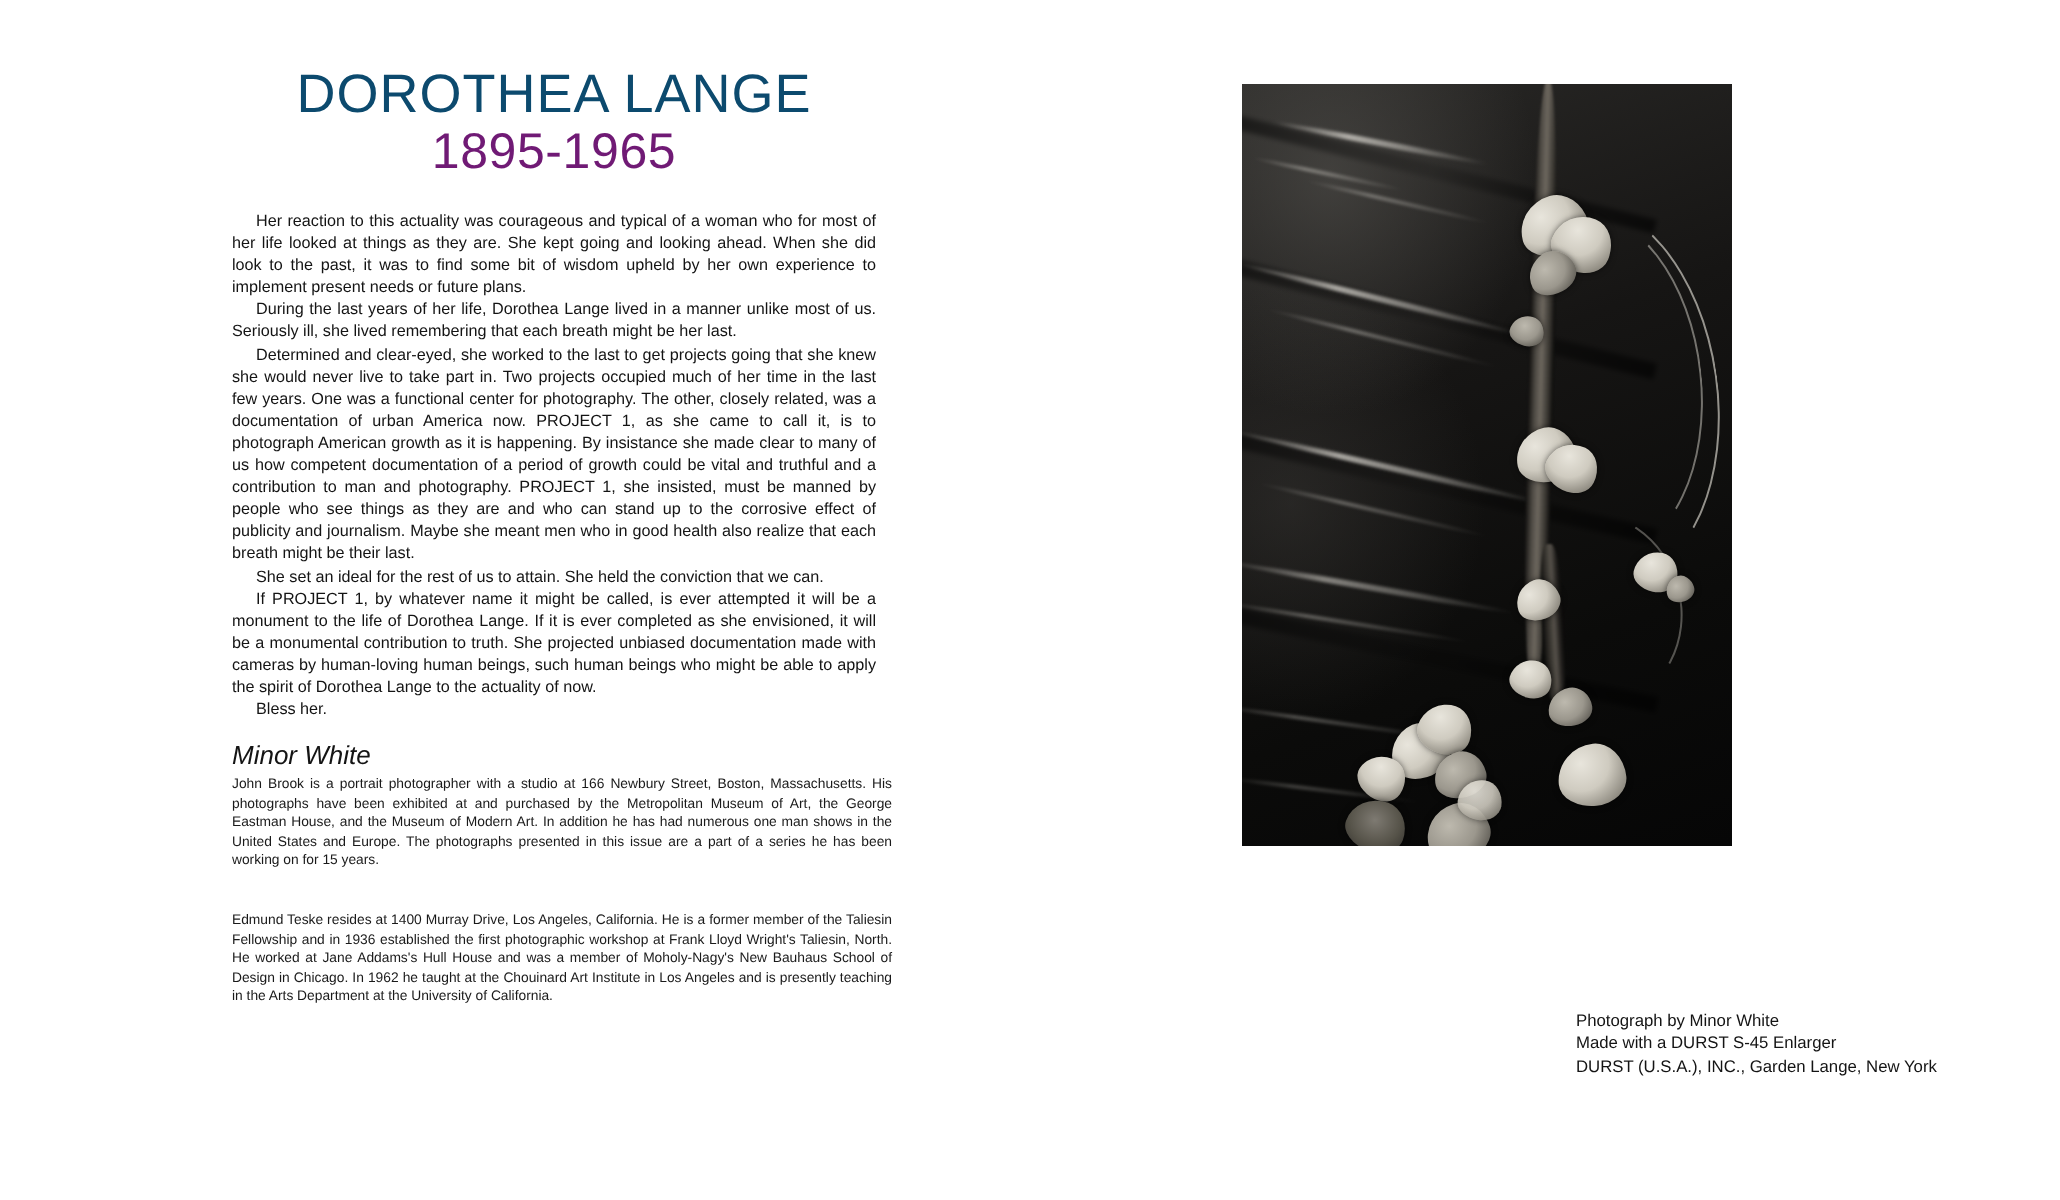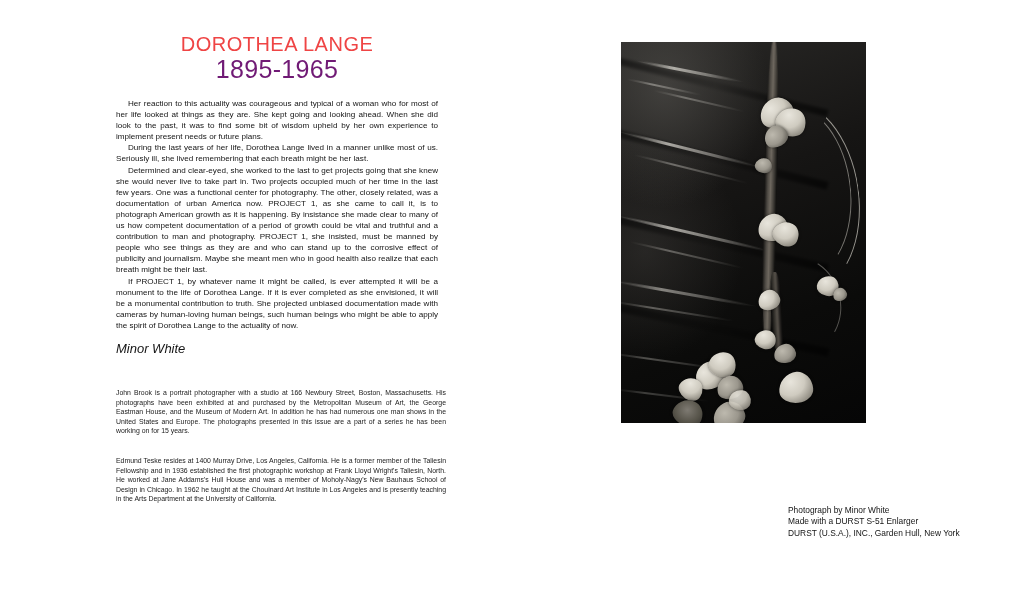--- a/index.html
+++ b/index.html
@@ -22,24 +22,24 @@
     left: 116px;
     top: 34px;
     width: 322px;
   }
 
   .title-block {
     text-align: center;
     line-height: 1.0;
   }
   .title-line1 {
-    font-size: 20px;
+    font-size: 27px;
     font-weight: 400;
     letter-spacing: 0.5px;
-    color: #ef4444;
+    color: #0c4a6e;
     white-space: nowrap;
   }
   .title-line2 {
     font-size: 25px;
     font-weight: 400;
     letter-spacing: 0.3px;
     color: #701a75;
     margin-top: 3px;
   }
 
@@ -176,21 +176,23 @@
 
   <div class="title-block">
     <div class="title-line1">DOROTHEA LANGE</div>
     <div class="title-line2">1895-1965</div>
   </div>
 
   <div class="essay">
     <p>Her reaction to this actuality was courageous and typical of a woman who for most of her life looked at things as they are. She kept going and looking ahead. When she did look to the past, it was to find some bit of wisdom upheld by her own experience to implement present needs or future plans.</p>
     <p>During the last years of her life, Dorothea Lange lived in a manner unlike most of us. Seriously ill, she lived remembering that each breath might be her last.</p>
     <p>Determined and clear-eyed, she worked to the last to get projects going that she knew she would never live to take part in. Two projects occupied much of her time in the last few years. One was a functional center for photography. The other, closely related, was a documentation of urban America now. PROJECT 1, as she came to call it, is to photograph American growth as it is happening. By insistance she made clear to many of us how competent documentation of a period of growth could be vital and truthful and a contribution to man and photography. PROJECT 1, she insisted, must be manned by people who see things as they are and who can stand up to the corrosive effect of publicity and journalism. Maybe she meant men who in good health also realize that each breath might be their last.</p>
+    <p>She set an ideal for the rest of us to attain. She held the conviction that we can.</p>
     <p>If PROJECT 1, by whatever name it might be called, is ever attempted it will be a monument to the life of Dorothea Lange. If it is ever completed as she envisioned, it will be a monumental contribution to truth. She projected unbiased documentation made with cameras by human-loving human beings, such human beings who might be able to apply the spirit of Dorothea Lange to the actuality of now.</p>
+    <p>Bless her.</p>
     <div class="signature">Minor White</div>
   </div>
 </div>
 
 <div class="bio" id="bio-brook">
   <p>John Brook is a portrait photographer with a studio at 166 Newbury Street, Boston, Massachusetts. His photographs have been exhibited at and purchased by the Metropolitan Museum of Art, the George Eastman House, and the Museum of Modern Art. In addition he has had numerous one man shows in the United States and Europe. The photographs presented in this issue are a part of a series he has been working on for 15 years.</p>
 </div>
 
 <div class="bio" id="bio-teske">
   <p>Edmund Teske resides at 1400 Murray Drive, Los Angeles, California. He is a former member of the Taliesin Fellowship and in 1936 established the first photographic workshop at Frank Lloyd Wright's Taliesin, North. He worked at Jane Addams's Hull House and was a member of Moholy-Nagy's New Bauhaus School of Design in Chicago. In 1962 he taught at the Chouinard Art Institute in Los Angeles and is presently teaching in the Arts Department at the University of California.</p>
@@ -246,15 +248,15 @@
     <div class="leaf" style="left:58px; top:336px; width:24px; height:22px; transform:rotate(34deg);"></div>
     <div class="leaf dim" style="left:96px; top:334px; width:26px; height:23px; transform:rotate(-14deg);"></div>
     <div class="leaf dark" style="left:52px; top:358px; width:30px; height:26px; transform:rotate(20deg);"></div>
     <div class="leaf dim" style="left:92px; top:360px; width:32px; height:28px; transform:rotate(-18deg);"></div>
     <div class="leaf" style="left:108px; top:348px; width:22px; height:20px; transform:rotate(8deg); opacity:.9;"></div>
   </div>
 </div>
 
 <div class="caption">
   <div>Photograph by Minor White</div>
-  <div>Made with a DURST S-51 Enlarger</div>
-  <div>DURST (U.S.A.), INC., Garden Hull, New York</div>
+  <div>Made with a DURST S-45 Enlarger</div>
+  <div>DURST (U.S.A.), INC., Garden Lange, New York</div>
 </div>
 
 </body></html>

